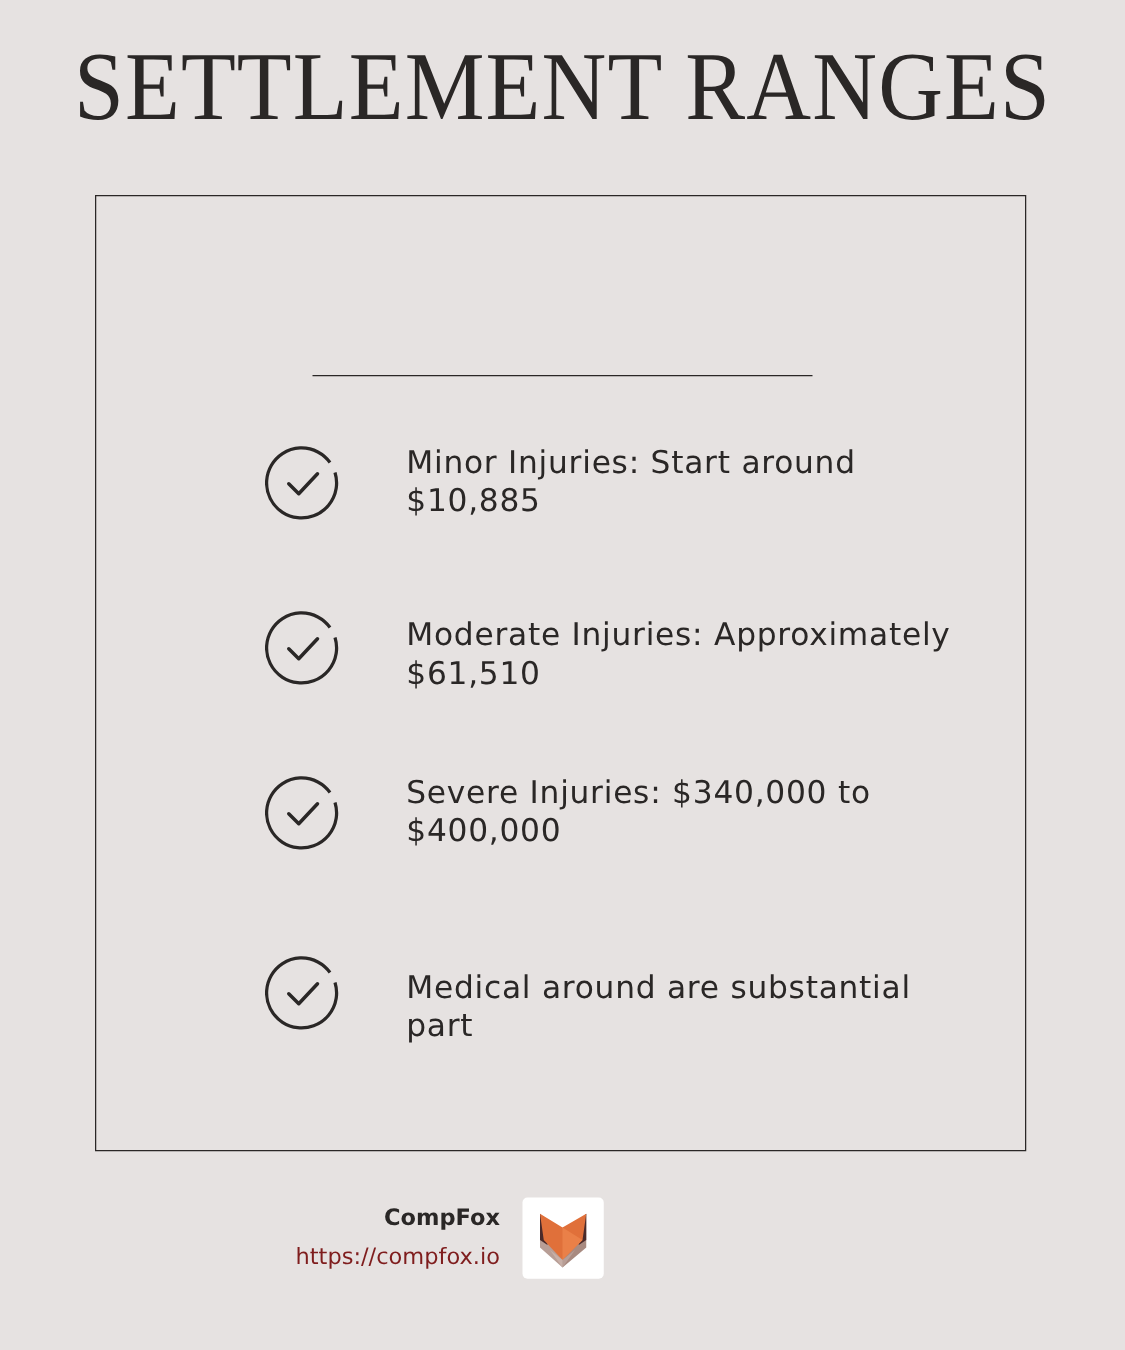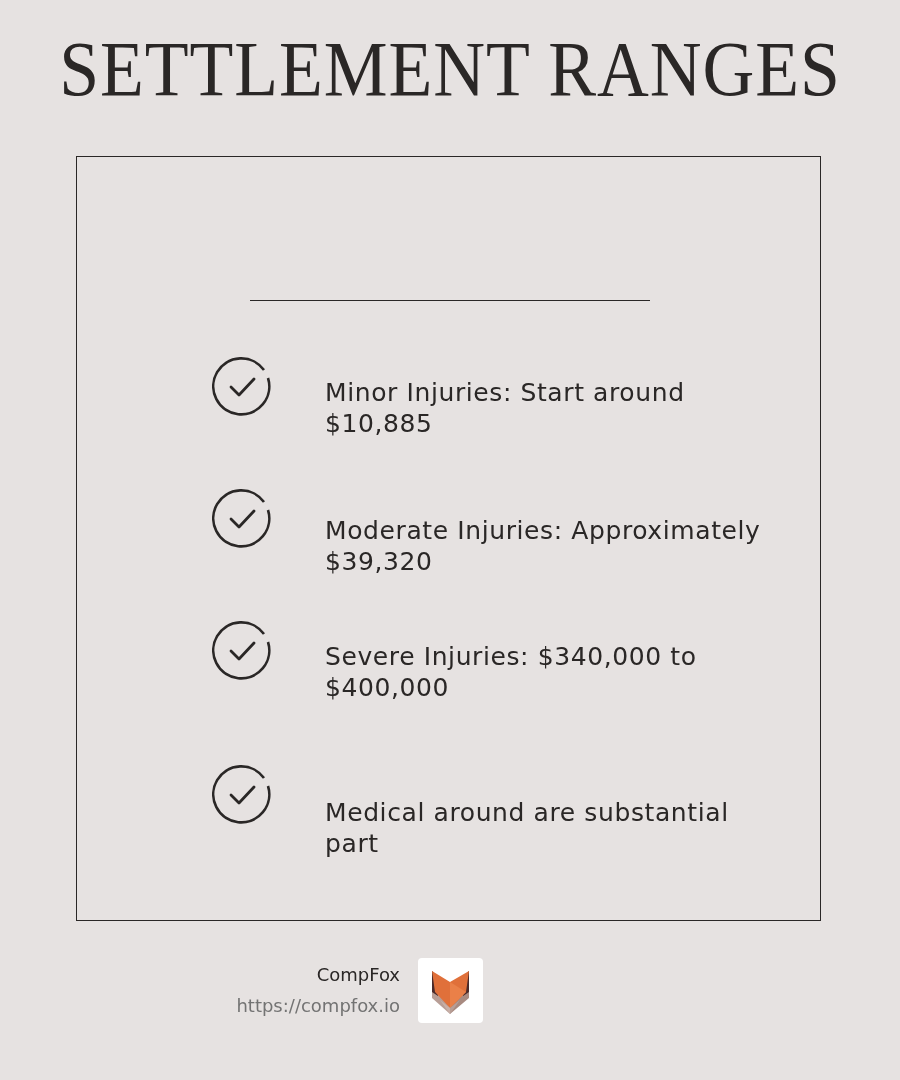--- a/index.html
+++ b/index.html
@@ -19,29 +19,29 @@
     }
     .rule {
       position:absolute; left:250px; top:300px; width:400px; height:0;
       border-top:1.5px solid #2a2726;
     }
     .item { position:absolute; left:212px; width:560px; }
     .item .icon { position:absolute; left:0; top:0; width:62px; height:62px; }
     .item .text {
       position:absolute; left:113px; top:-2px; width:440px;
       font-family:"DejaVu Sans", sans-serif; font-size:25px; line-height:31px;
-      letter-spacing:0.6px; color:#2a2726;margin-top:23px;
+      letter-spacing:0.6px; color:#2a2726;
     }
     .footer-name {
-      position:absolute; right:500px; top:964px; font-weight:normal; font-size:18px;
+      position:absolute; right:500px; top:964px; font-weight:bold; font-size:18px;
       font-family:"DejaVu Sans", sans-serif; color:#2a2726;
     }
     .footer-url {
       position:absolute; right:500px; top:995px; font-size:18px;
-      font-family:"DejaVu Sans", sans-serif; color:#737373;
+      font-family:"DejaVu Sans", sans-serif; color:#7f1d1d;
     }
     .logo {
       position:absolute; left:418px; top:958px; width:65px; height:65px;
       background:#ffffff; border-radius:4px;
     }
   </style>
 </head>
 <body>
 
 <div class="title">SETTLEMENT RANGES</div>
@@ -55,21 +55,21 @@
     <path d="M19 31 L27 39 L42 23" fill="none" stroke="#2a2726" stroke-width="2.8" stroke-linecap="round" stroke-linejoin="round"></path>
   </svg>
   <div class="text">Minor Injuries: Start around $10,885</div>
 </div>
 
 <div class="item" style="top:488px;">
   <svg class="icon" viewBox="0 0 62 62">
     <path d="M52 14 A28 28 0 1 0 56 22" fill="none" stroke="#2a2726" stroke-width="2.6"></path>
     <path d="M19 31 L27 39 L42 23" fill="none" stroke="#2a2726" stroke-width="2.8" stroke-linecap="round" stroke-linejoin="round"></path>
   </svg>
-  <div class="text" style="top:4px;">Moderate Injuries: Approximately $39,320</div>
+  <div class="text" style="top:4px;">Moderate Injuries: Approximately $61,510</div>
 </div>
 
 <div class="item" style="top:620px;">
   <svg class="icon" viewBox="0 0 62 62">
     <path d="M52 14 A28 28 0 1 0 56 22" fill="none" stroke="#2a2726" stroke-width="2.6"></path>
     <path d="M19 31 L27 39 L42 23" fill="none" stroke="#2a2726" stroke-width="2.8" stroke-linecap="round" stroke-linejoin="round"></path>
   </svg>
   <div class="text">Severe Injuries: $340,000 to $400,000</div>
 </div>
 

